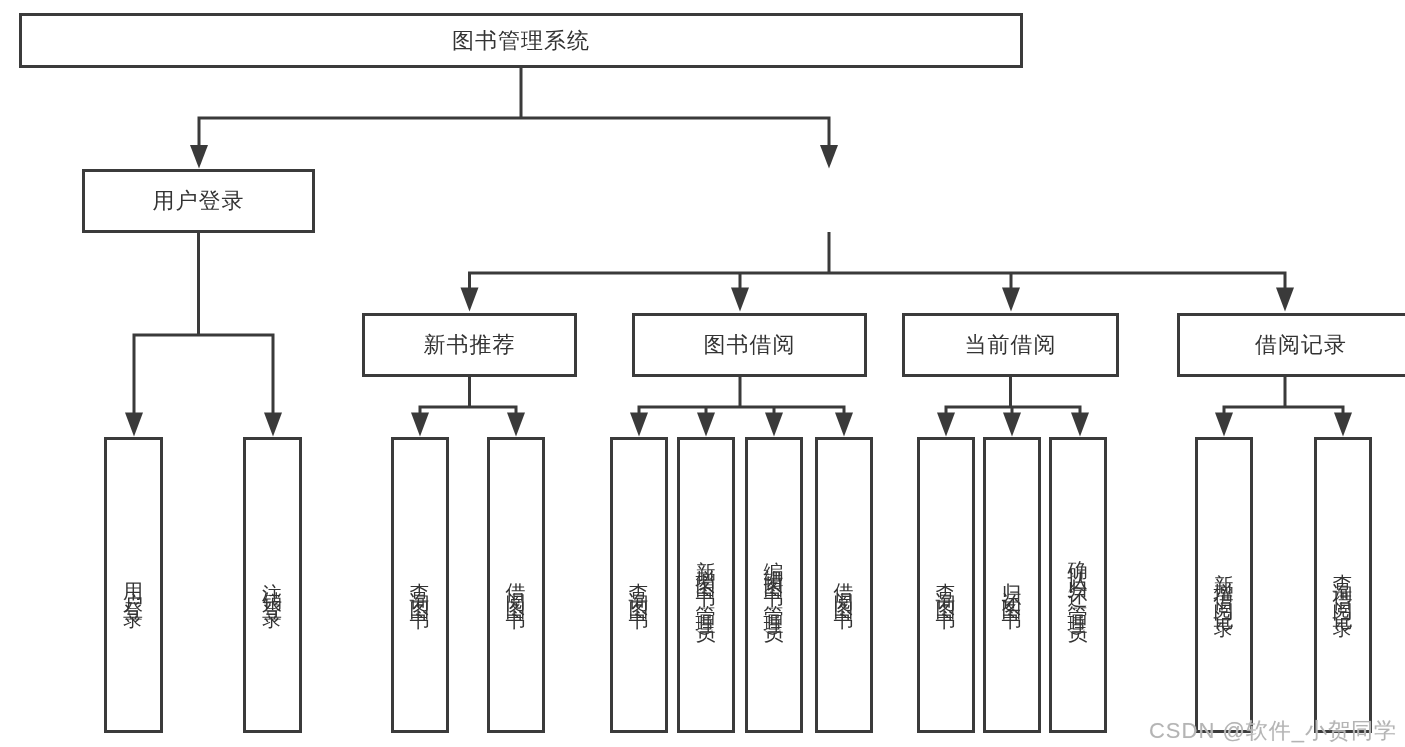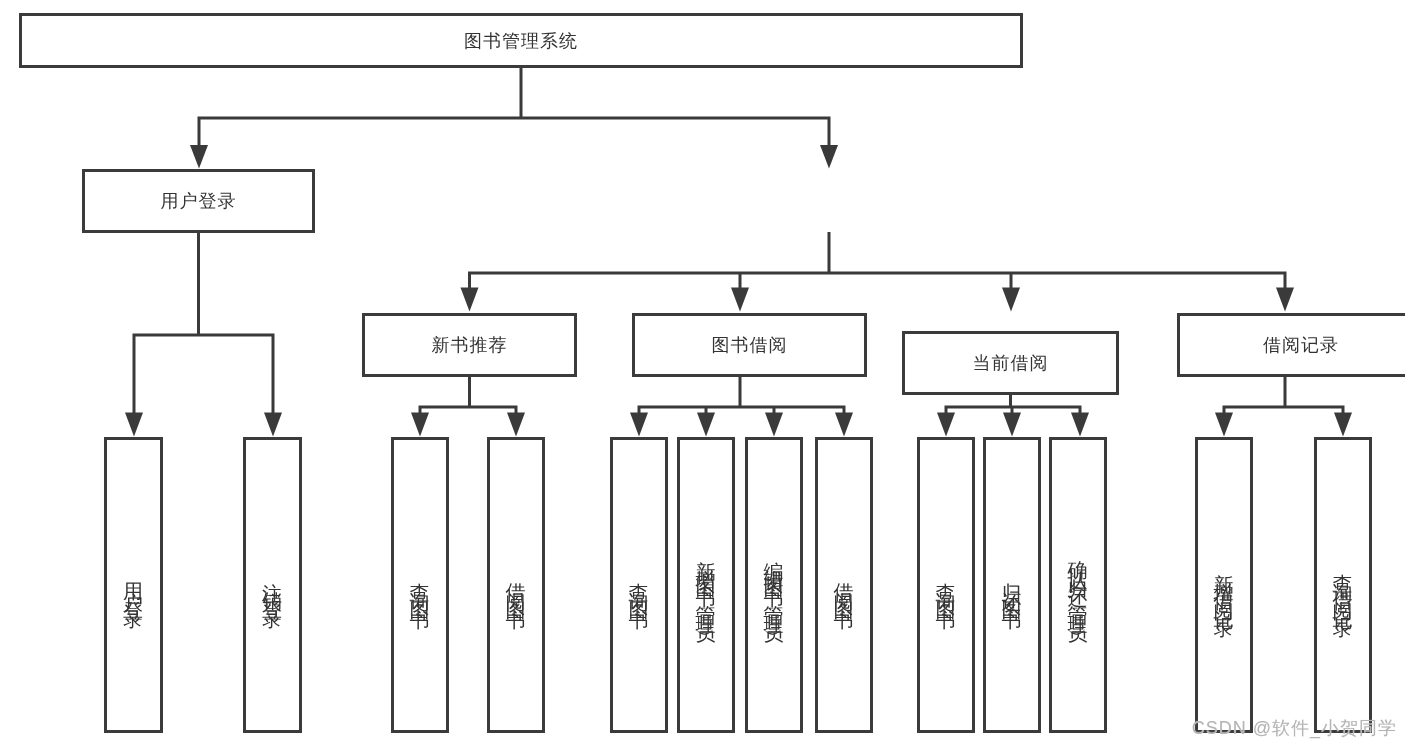--- a/index.html
+++ b/index.html
@@ -26,37 +26,37 @@
     box-sizing: border-box;
     background: #ffffff;
     border: 3px solid #3b3b3b;
     display: flex;
     align-items: center;
     justify-content: center;
     color: #333333;
     z-index: 1;
   }
   .hbox span {
-    font-size: 18px;
+    font-size: 22px;
     letter-spacing: 1px;
     white-space: nowrap;
   }
   .vbox span {
     writing-mode: vertical-rl;
     text-orientation: mixed;
     font-size: 20px;
     letter-spacing: 9px;
     line-height: 1;
     white-space: nowrap;
   }
   .watermark {
     position: absolute;
     top: 716px;
     right: 8px;
-    font-size: 18px;
+    font-size: 22px;
     color: #b4b4b4;
     letter-spacing: 1px;
     white-space: nowrap;
     z-index: 2;
     text-shadow: 0 0 1px #e8e8e8;
   }
 </style>
 </head>
 <body>
 
@@ -126,21 +126,21 @@
   <div class="box hbox" style="left:82px; top:169px; width:233px; height:64px;">
     <span>用户登录</span>
   </div>
 
   <div class="box hbox" style="left:362px; top:313px; width:215px; height:64px;">
     <span>新书推荐</span>
   </div>
   <div class="box hbox" style="left:632px; top:313px; width:235px; height:64px;">
     <span>图书借阅</span>
   </div>
-  <div class="box hbox" style="left:902px; top:313px; width:217px; height:64px;margin-top:18px;">
+  <div class="box hbox" style="left:902px; top:313px; width:217px; height:64px;">
     <span>当前借阅</span>
   </div>
   <div class="box hbox" style="left:1177px; top:313px; width:248px; height:64px;font-family:Liberation Mono, monospace;">
     <span>借阅记录</span>
   </div>
 
   <div class="box vbox" style="left:104px; top:437px; width:59px; height:296px;">
     <span>用户登录</span>
   </div>
   <div class="box vbox" style="left:243px; top:437px; width:59px; height:296px;">

